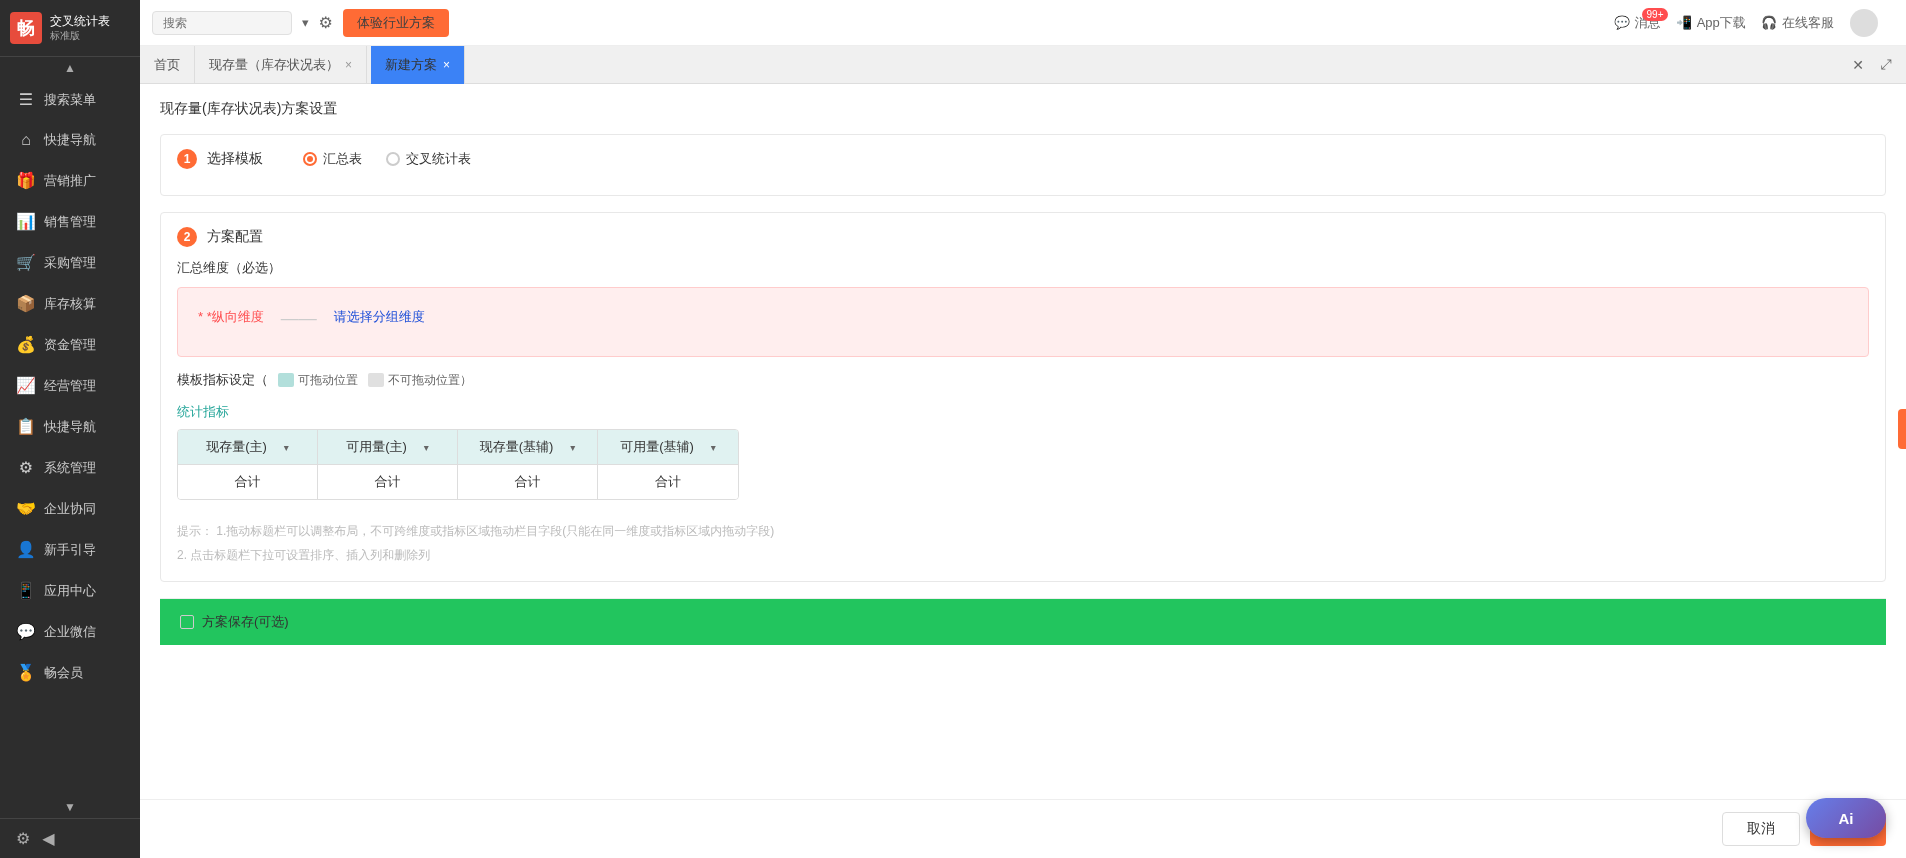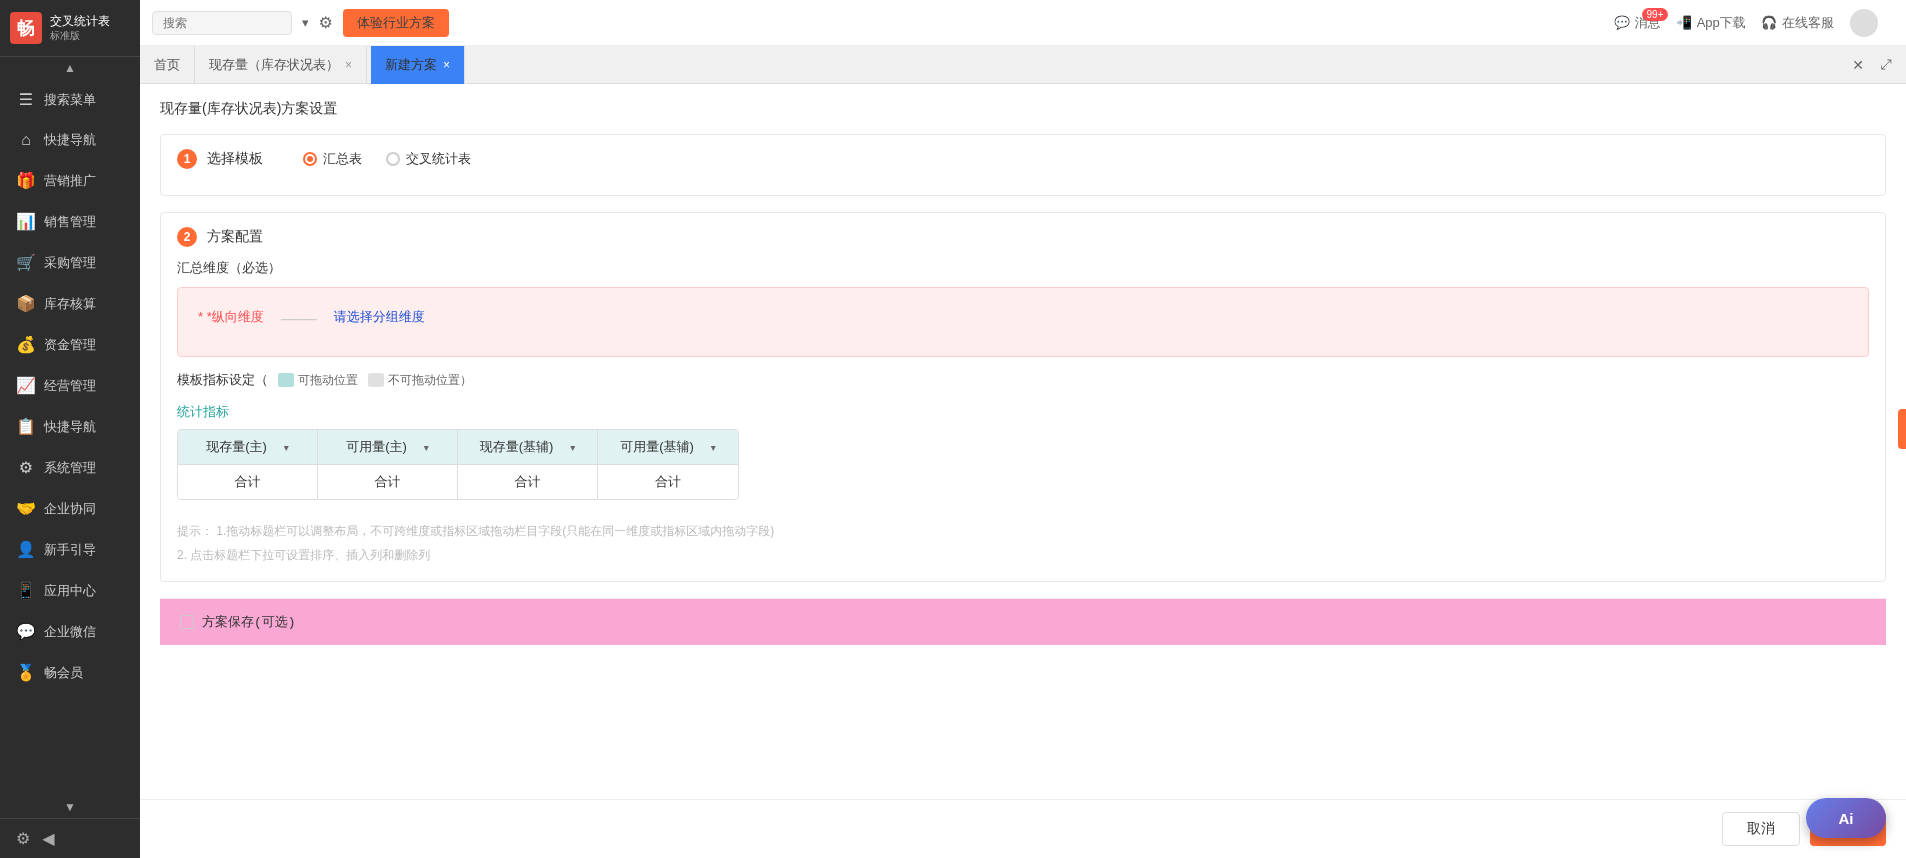--- a/index.html
+++ b/index.html
@@ -445,22 +445,21 @@
       line-height: 2;
     }
 
     
     .save-option {
       display: flex;
       align-items: center;
       gap: 8px;
       padding: 14px 20px;
       border-top: 1px solid #eee;
-      background: #f9a8d4;
-      font-family: Liberation Mono, monospace;
+      background: #22c55e;
     }
     .checkbox-square {
       width: 14px;
       height: 14px;
       border: 1px solid #ccc;
       border-radius: 2px;
       cursor: pointer;
     }
     .save-label {
       font-size: 13px;

